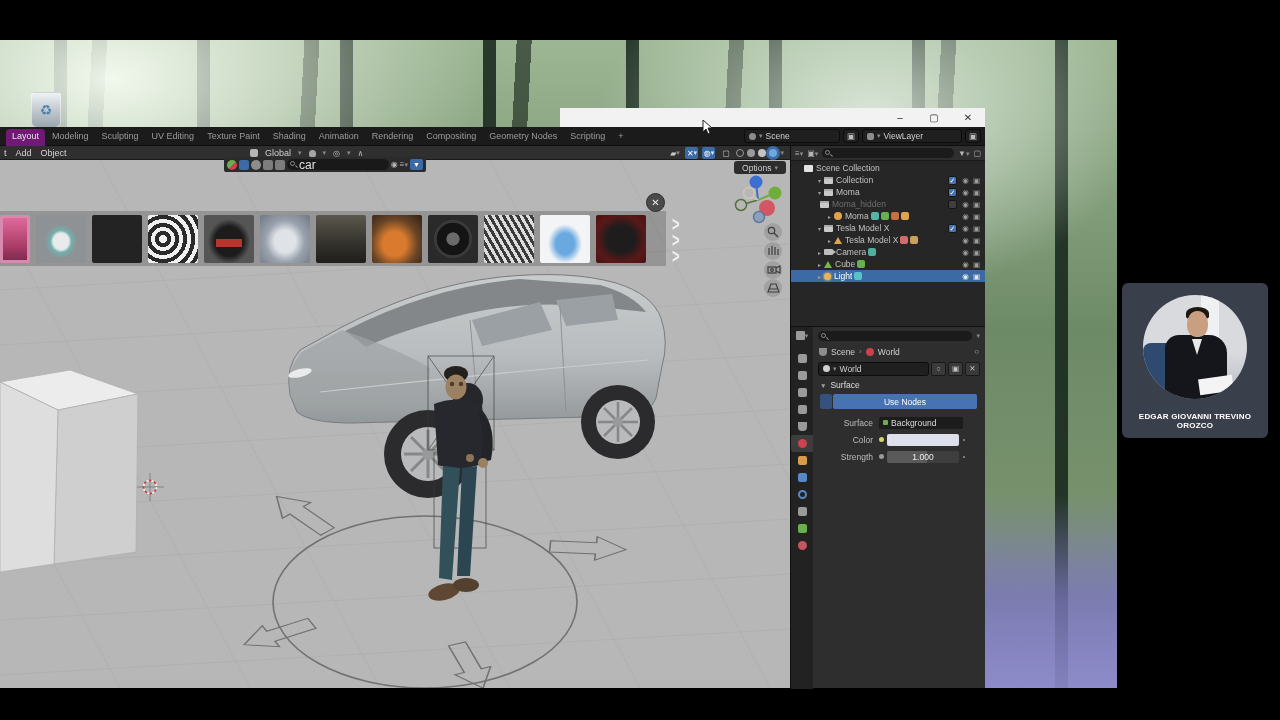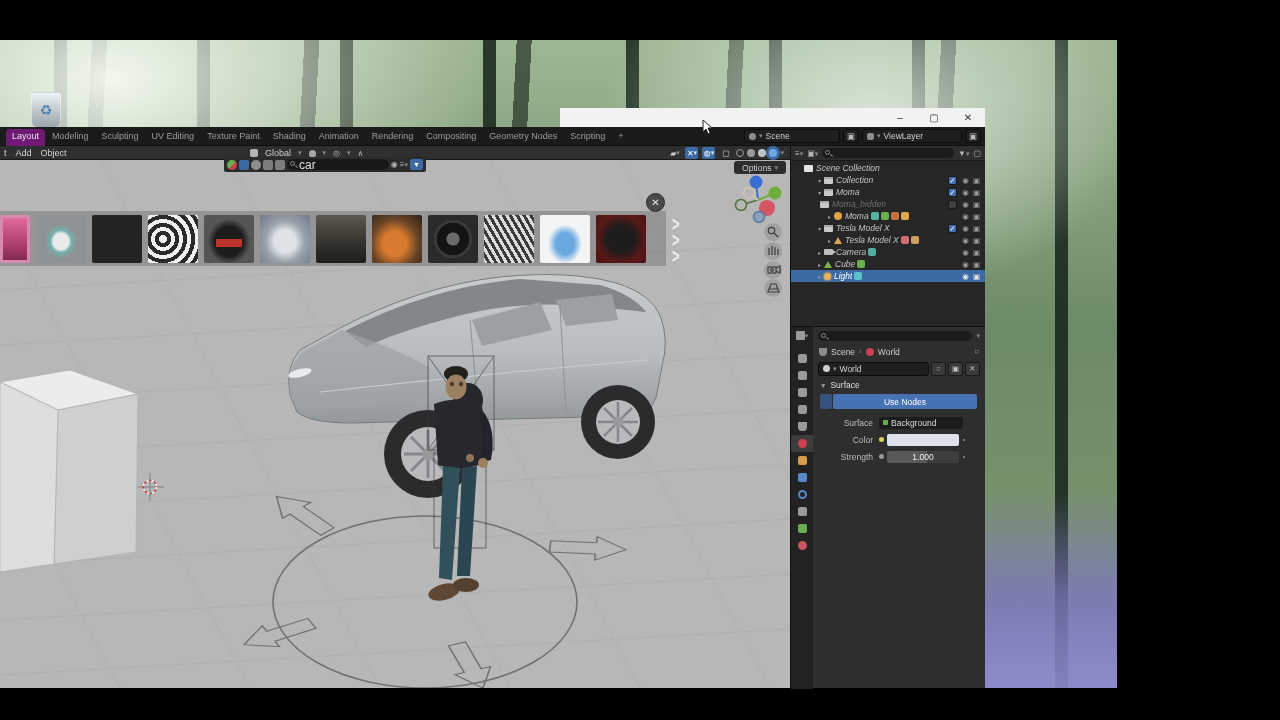--- a/index.html
+++ b/index.html
@@ -69,21 +69,21 @@
     gap:4px; padding:0 4px; }
   .srch { flex:1; background:#1b1b1b; border-radius:6px; height:10px; position:relative; }
   .mag { position:absolute; left:3px; top:2px; width:5px; height:5px; border:1px solid #8b8b8b; border-radius:50%; }
   .mag::after { content:""; position:absolute; left:4px; top:4px; width:3px; height:1px; background:#8b8b8b;
     transform:rotate(45deg); }
   .ohic { font-size:8px; color:#b5b5b5; }
   #orows { position:absolute; left:0; top:16px; right:0; }
   .orow { height:12px; display:flex; align-items:center; font-size:8.5px; color:#c2c2c2; padding-right:3px; }
   .orow.sel { background:#3c6aa5; color:#fff; }
   .oarw { width:9px; font-size:6px; color:#9a9a9a; text-align:center; flex:none; }
-  .olbl { margin-left:3px; white-space:nowrap; overflow:hidden;font-style:italic; }
+  .olbl { margin-left:3px; white-space:nowrap; overflow:hidden; }
   .olbl.dim { color:#6e6e6e; }
   .ospace { flex:1; }
   .oicn { flex:none; }
   .i-coll { width:9px; height:7px; background:#c9c9c9; border-radius:1px; box-shadow:inset 0 2px 0 #a9a9a9; }
   .i-scoll { width:9px; height:7px; background:#e2e2e2; border-radius:1px; }
   .i-arm { width:8px; height:8px; border-radius:50%; background:#e0a44a; }
   .i-obj { width:0; height:0; border-left:4px solid transparent; border-right:4px solid transparent;
     border-bottom:7px solid #e0a44a; }
   .i-mesh { width:0; height:0; border-left:4px solid transparent; border-right:4px solid transparent;
     border-bottom:7px solid #79b44a; }
@@ -666,17 +666,29 @@
           <span class="ddot" style="margin-right:3px;"></span>
           <div class="pfield slider" style="width:72px;">
             <span>1.000</span>
           </div>
           <span class="pdec">•</span>
         </div>
       </div>
     </div>
   </div>
 
+  <div id="webcam" class="abs">
+    <div id="wc-circle">
+      <div class="wc-panel"></div>
+      <div class="wc-chair"></div>
+      <div class="wc-body"></div>
+      <div class="wc-shirt"></div>
+      <div class="wc-hair"></div>
+      <div class="wc-head"></div>
+      <div class="wc-paper"></div>
+    </div>
+    <div id="wc-caption">EDGAR GIOVANNI TREVINO OROZCO</div>
+  </div>
 
   <svg id="cursor" class="abs" width="12" height="16" viewBox="0 0 12 16">
     <polygon points="1,1 1,13 4,10 6,15 8,14 6,9 10,9" fill="#fff" stroke="#222" stroke-width="1"></polygon>
   </svg>
 </div>
 
 </body></html>

